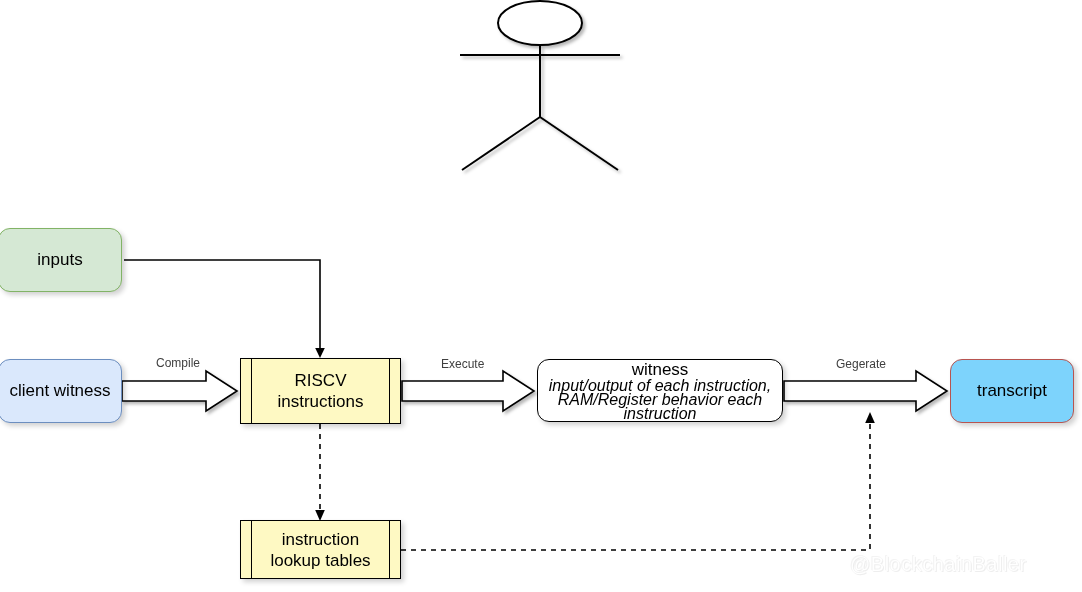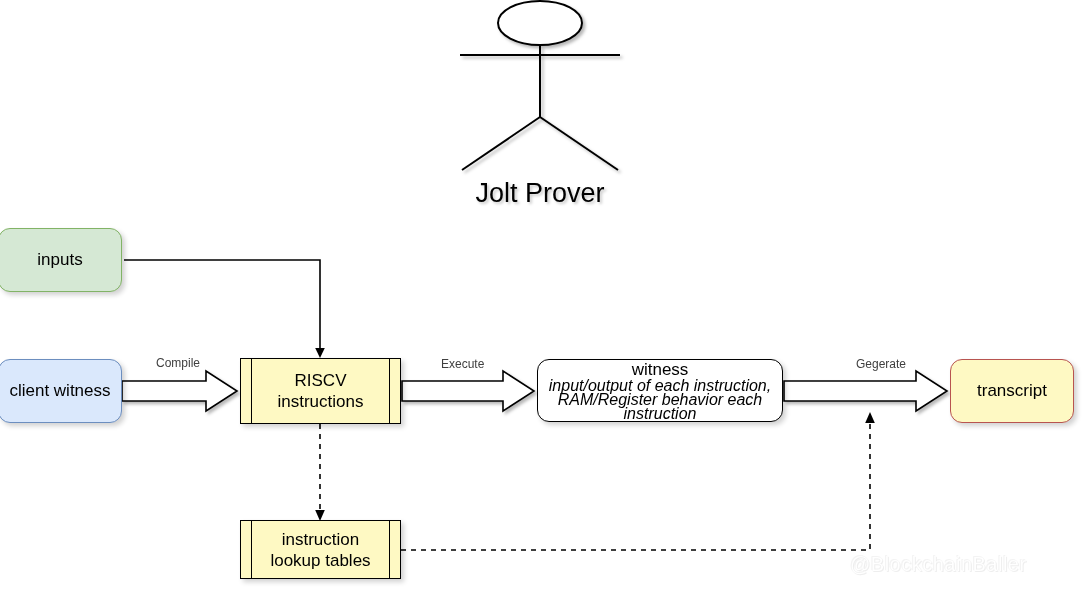--- a/index.html
+++ b/index.html
@@ -58,21 +58,21 @@
     height: 64px;
     background: #dae8fc;
     border-color: #6c8ebf;
     font-size: 17px;
   }
   .node-transcript {
     left: 950px;
     top: 359px;
     width: 124px;
     height: 64px;
-    background: #fef9c3;
+    background: #7dd3fc;
     border-color: #b85450;
     font-size: 17px;
   }
   .process {
     position: absolute;
     box-sizing: border-box;
     background: #fef9c3;
     border: 1.6px solid #000000;
     box-shadow: 3px 3px 5px rgba(0,0,0,0.18);
   }
@@ -140,21 +140,21 @@
   }
   .edge-label {
     position: absolute;
     font-size: 12px;
     color: #404040;
     white-space: nowrap;
     text-shadow: 0 0 3px #fff, 0 0 3px #fff;
   }
   .label-compile { left: 156px; top: 356px; }
   .label-execute { left: 441px; top: 357px; }
-  .label-gegerate { left: 836px; top: 357px; margin-left: 20px; }
+  .label-gegerate { left: 836px; top: 357px; }
   .actor-label {
     position: absolute;
     left: 400px;
     top: 178px;
     width: 280px;
     text-align: center;
     font-size: 27px;
     color: #000000;
     text-shadow: 2px 2px 3px rgba(0,0,0,0.22);
   }
@@ -216,21 +216,20 @@
 
     <g filter="url(#dshadow)">
       <path d="M 402 381 L 503 381 L 503 371 L 534 391 L 503 411 L 503 401 L 402 401 Z" fill="#ffffff" stroke="#000000" stroke-width="1.6" stroke-linejoin="miter"></path>
     </g>
 
     <g filter="url(#dshadow)">
       <path d="M 784 381 L 916 381 L 916 371 L 947 391 L 916 411 L 916 401 L 784 401 Z" fill="#ffffff" stroke="#000000" stroke-width="1.6" stroke-linejoin="miter"></path>
     </g>
   </svg>
 
-  <div class="actor-label">Jolt Prover</div>
 
   <div class="node rounded node-inputs">
     <span>inputs</span>
   </div>
 
   <div class="node rounded node-client">
     <span>client witness</span>
   </div>
 
   <div class="process node-riscv">

